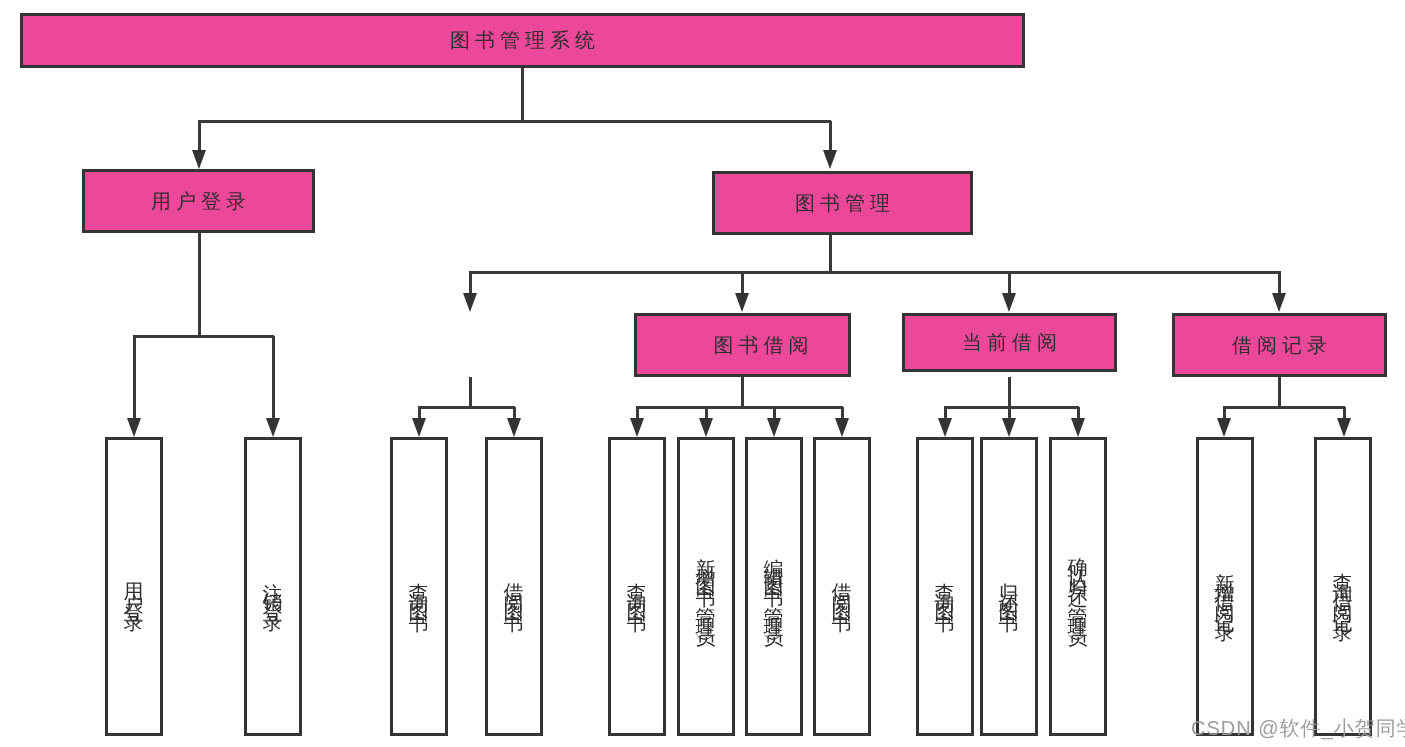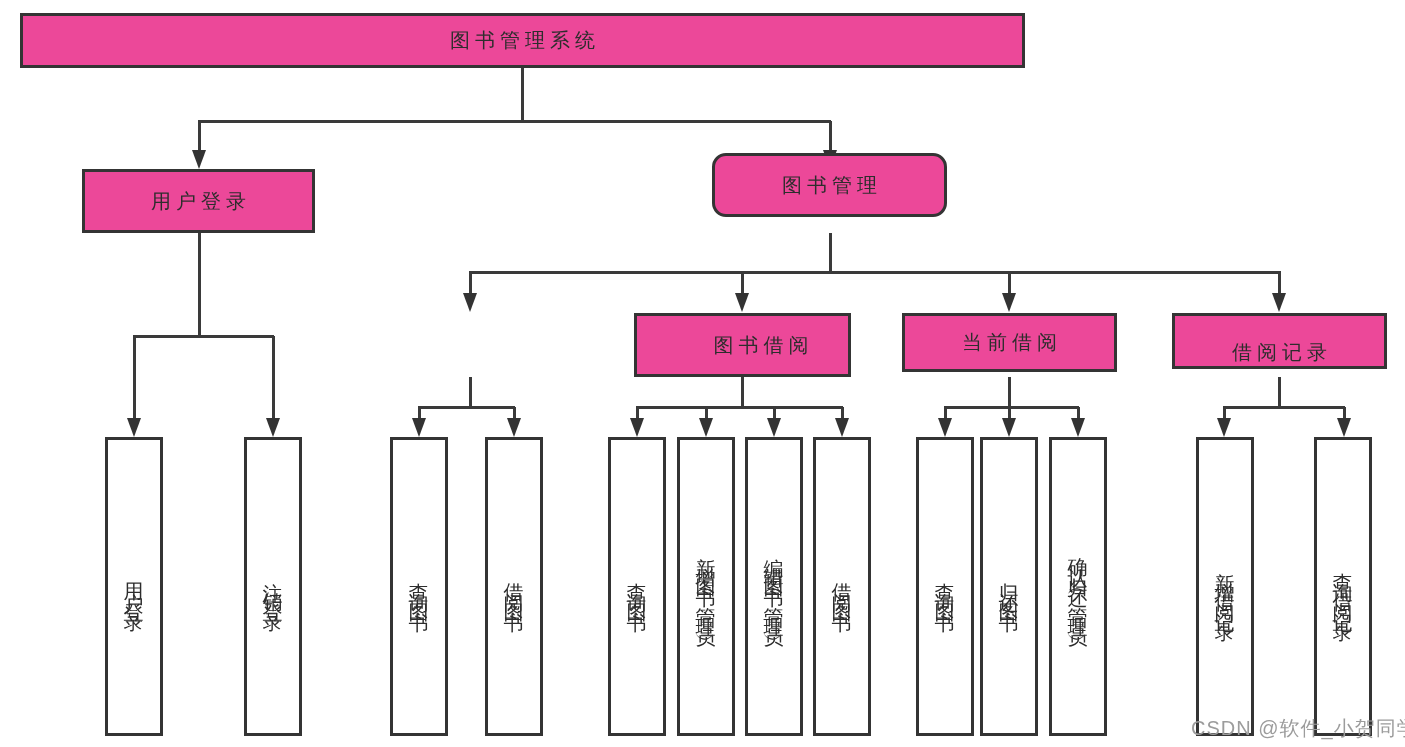--- a/index.html
+++ b/index.html
@@ -93,31 +93,31 @@
       <div class="ah" style="left: 1337px; top: 418px;"></div>
     </div>
 
   <div class="hbox" style="left:20px;top:13px;width:1005px;height:55px;">
     <span>图书管理系统</span>
   </div>
 
   <div class="hbox" style="left:82px;top:169px;width:233px;height:64px;">
     <span>用户登录</span>
   </div>
-  <div class="hbox" style="left:712px;top:153px;width:235px;height:64px;border-radius:14px;">
+  <div class="hbox" style="left:712px;top:171px;width:261px;height:64px;">
     <span>图书管理</span>
   </div>
 
   <div class="hbox" style="left:634px;top:313px;width:217px;height:64px;padding-left:37px;">
     <span>图书借阅</span>
   </div>
   <div class="hbox" style="left:902px;top:313px;width:215px;height:59px;">
     <span>当前借阅</span>
   </div>
-  <div class="hbox" style="left:1172px;top:313px;width:215px;height:56px;align-items:flex-end;">
+  <div class="hbox" style="left:1172px;top:313px;width:215px;height:64px;">
     <span>借阅记录</span>
   </div>
 
   <div class="vbox" style="left:105px;">
     <span>用户登录</span>
   </div>
   <div class="vbox" style="left:244px;">
     <span>注销登录</span>
   </div>
 

